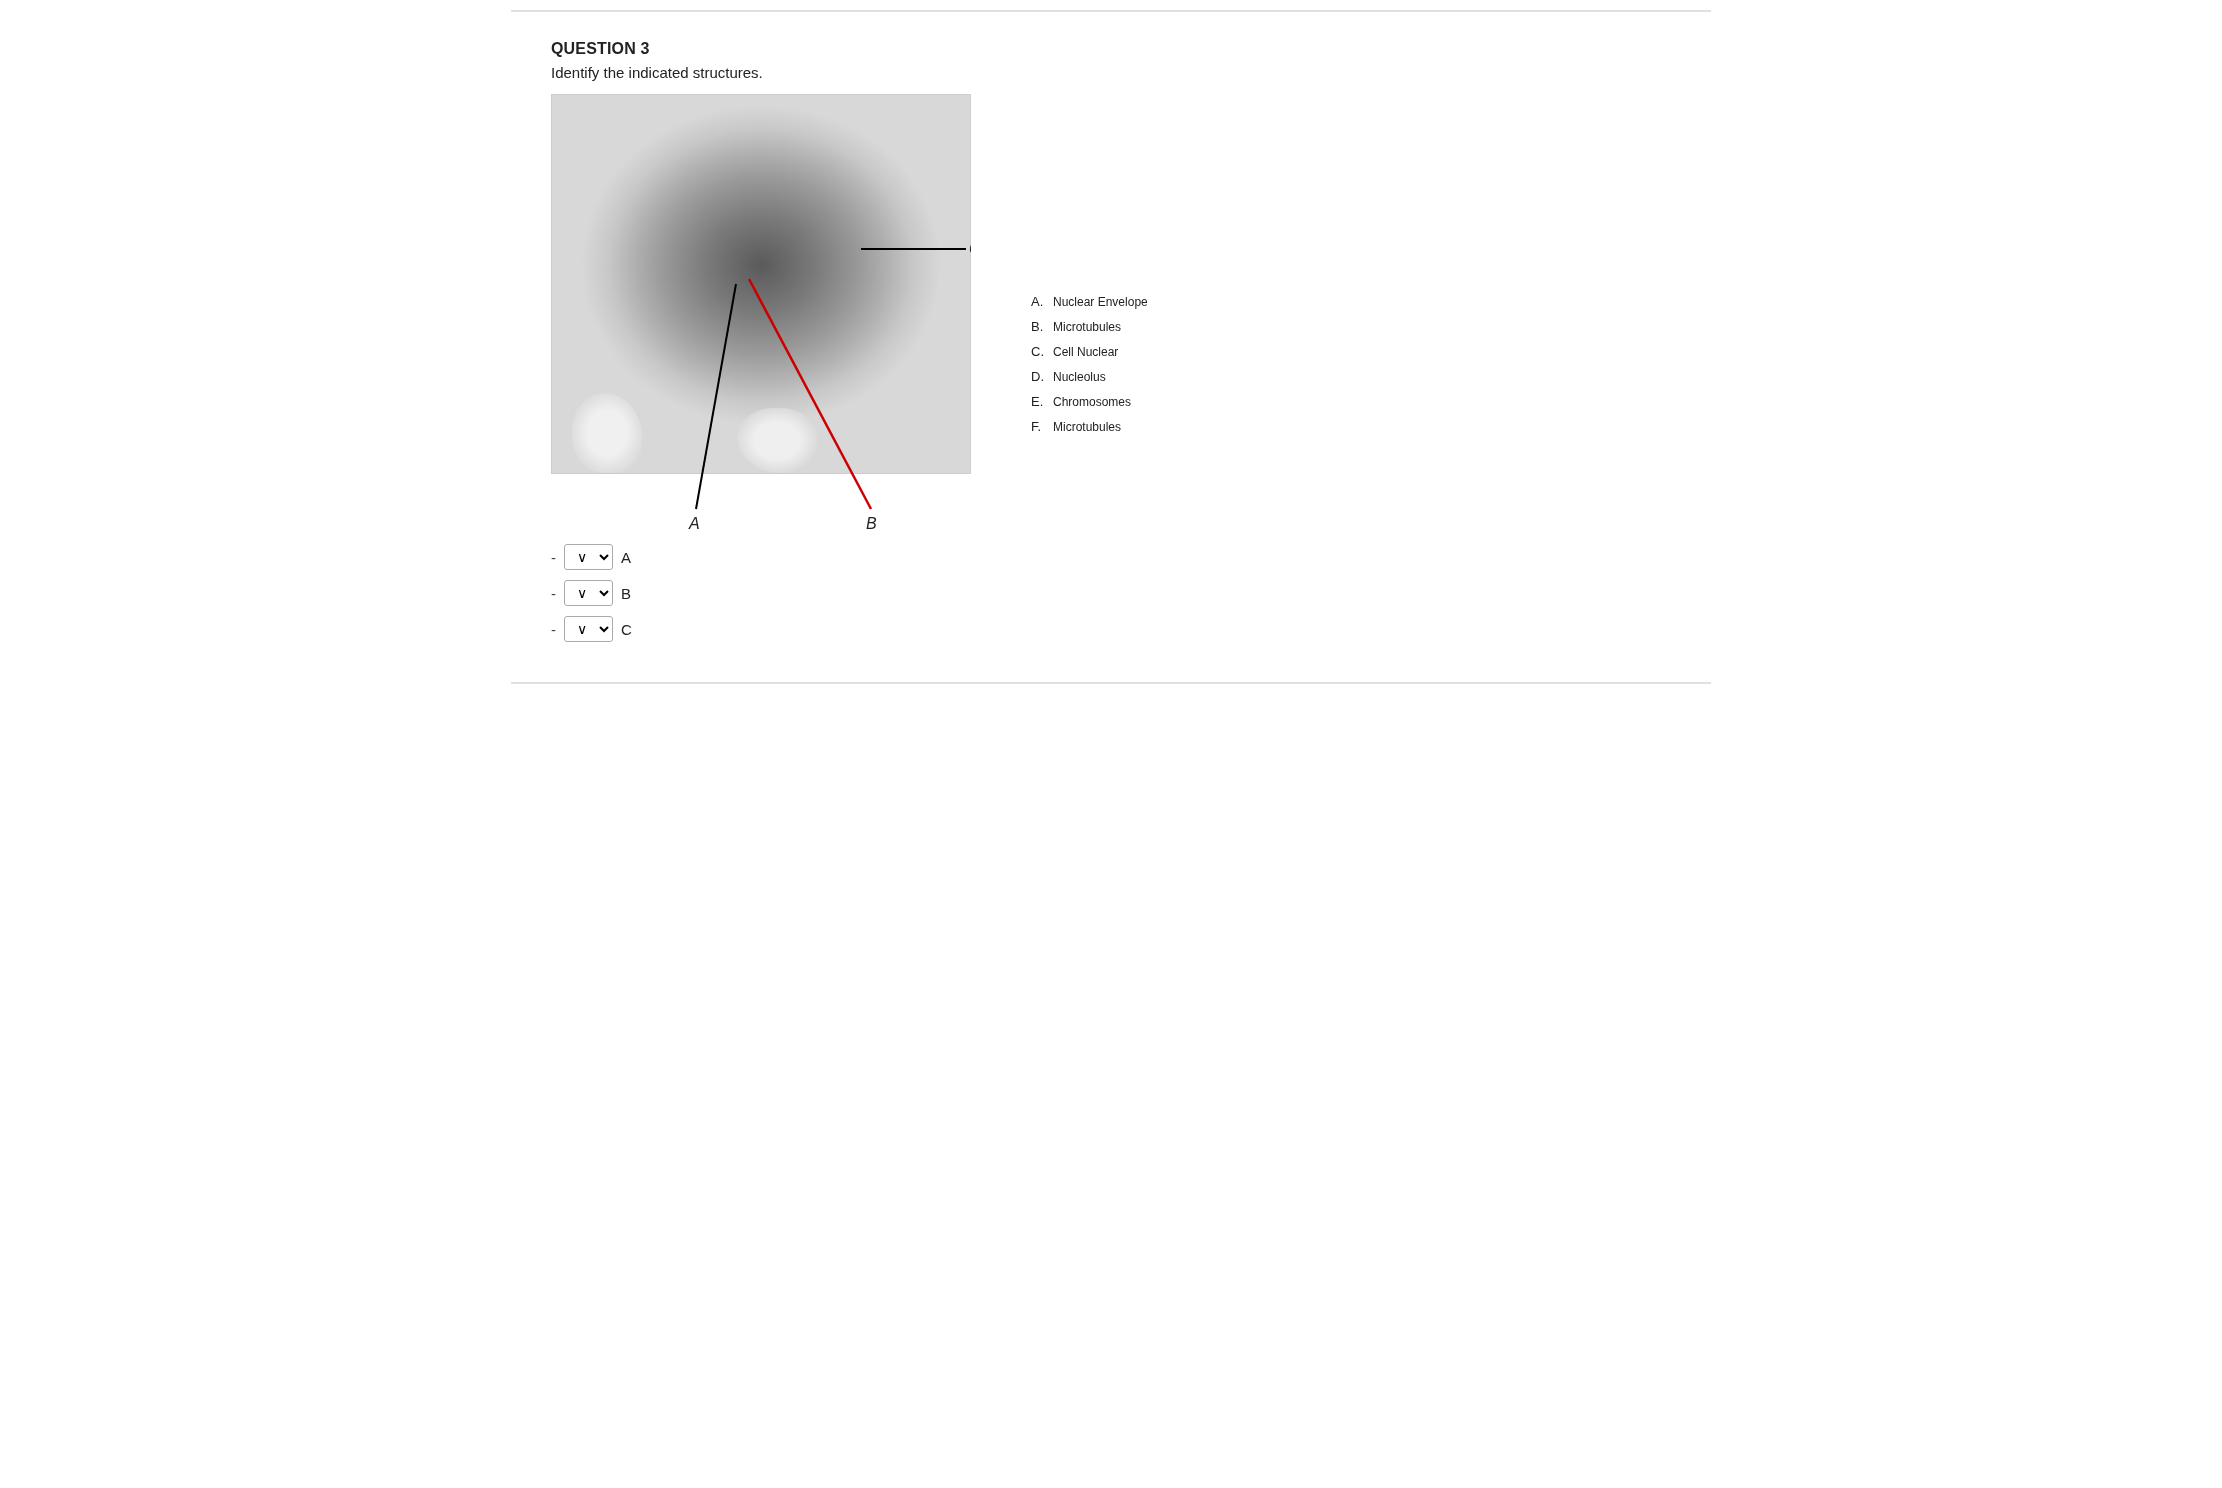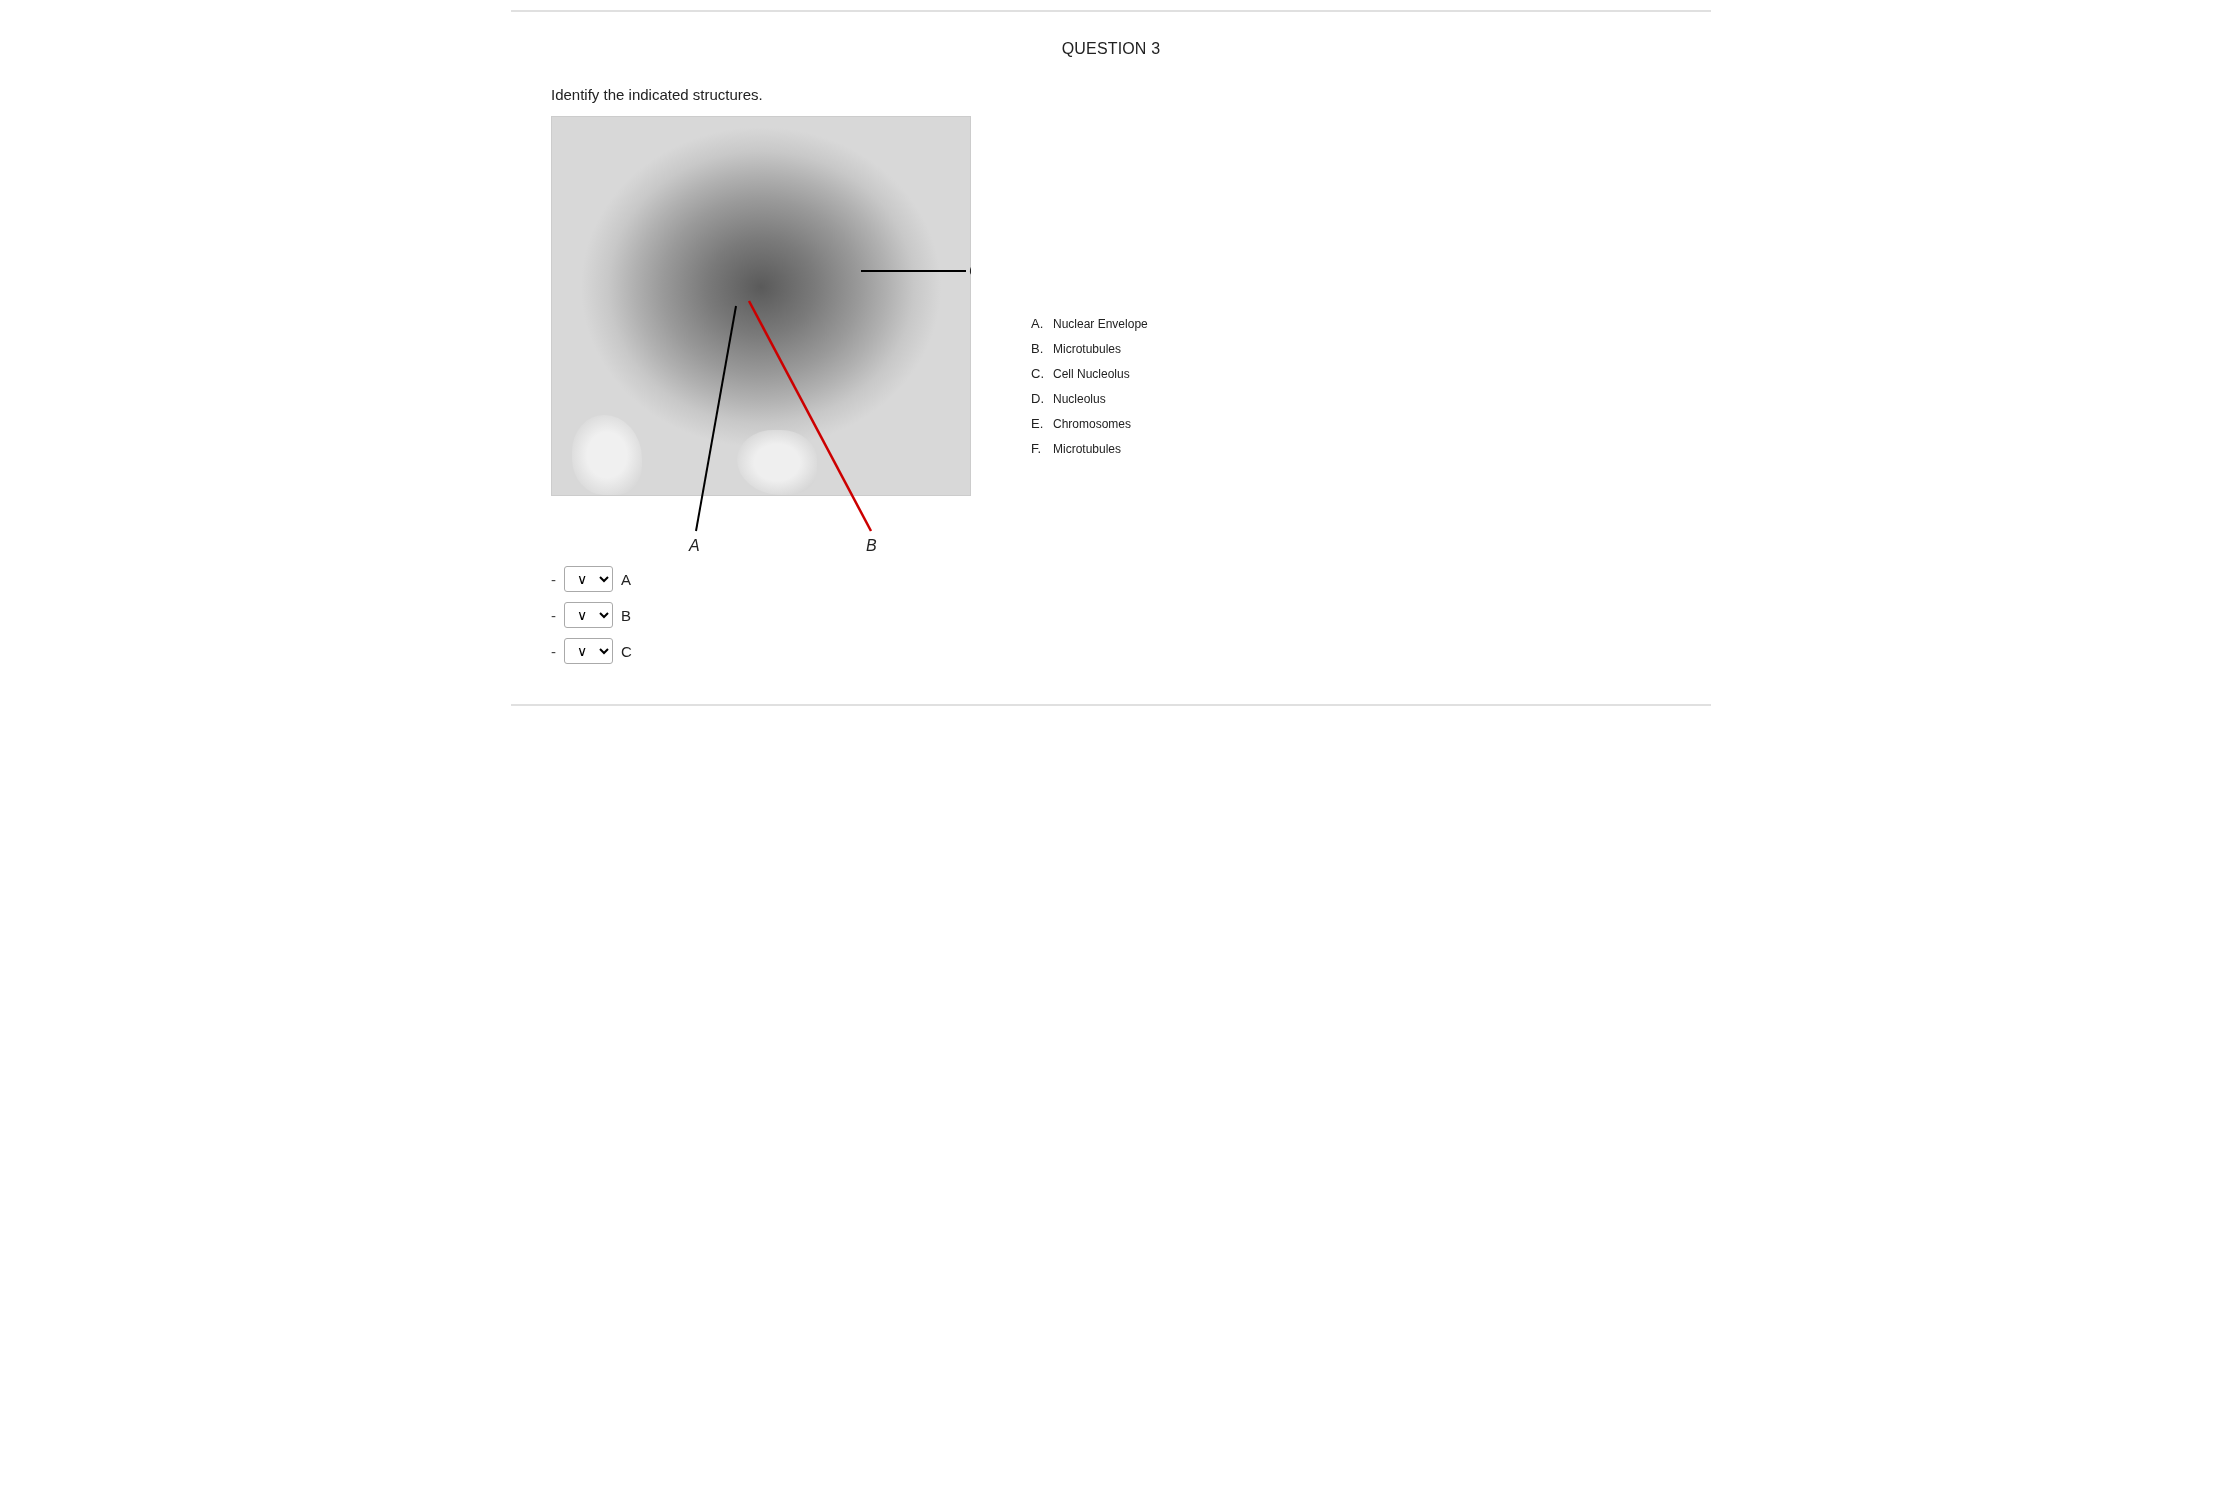--- a/index.html
+++ b/index.html
@@ -11,25 +11,24 @@
     }
     .page-container {
       max-width: 1200px;
       margin: 0 auto;
       padding: 28px 40px 40px 40px;
       border-top: 2px solid #e0e0e0;
       border-bottom: 2px solid #e0e0e0;
       margin-top: 10px;
     }
     .question-title {
-      font-weight: normal;
+      font-weight: bold;
       font-size: 16px;
-      margin-bottom: 28px;
+      margin-bottom: 6px;
       letter-spacing: 0.01em;
-      text-align: center;
     }
     .question-instruction {
       font-size: 15px;
       margin-bottom: 13px;
     }
     .main-content {
       display: flex;
       flex-direction: row;
       align-items: flex-start;
       gap: 60px;
@@ -231,21 +230,21 @@
         <div class="answer-option-row">
           <span class="option-letter">A.</span>
           <span class="option-text">Nuclear Envelope</span>
         </div>
         <div class="answer-option-row">
           <span class="option-letter">B.</span>
           <span class="option-text">Microtubules</span>
         </div>
         <div class="answer-option-row">
           <span class="option-letter">C.</span>
-          <span class="option-text">Cell Nucleolus</span>
+          <span class="option-text">Cell Nuclear</span>
         </div>
         <div class="answer-option-row">
           <span class="option-letter">D.</span>
           <span class="option-text">Nucleolus</span>
         </div>
         <div class="answer-option-row">
           <span class="option-letter">E.</span>
           <span class="option-text">Chromosomes</span>
         </div>
         <div class="answer-option-row">

